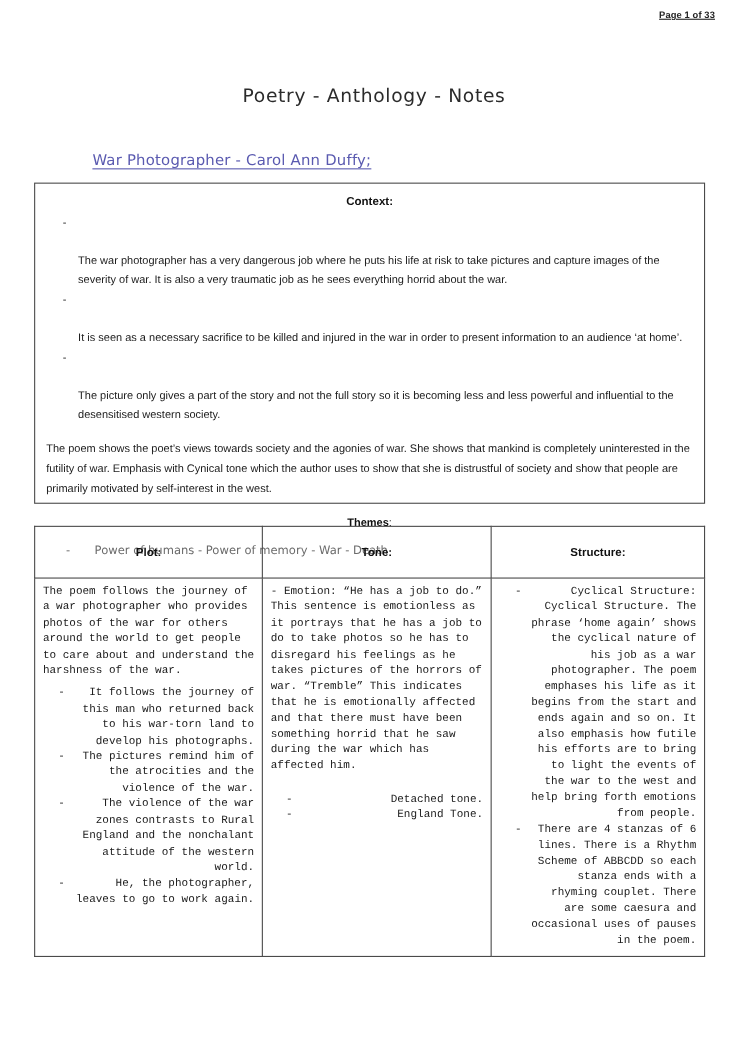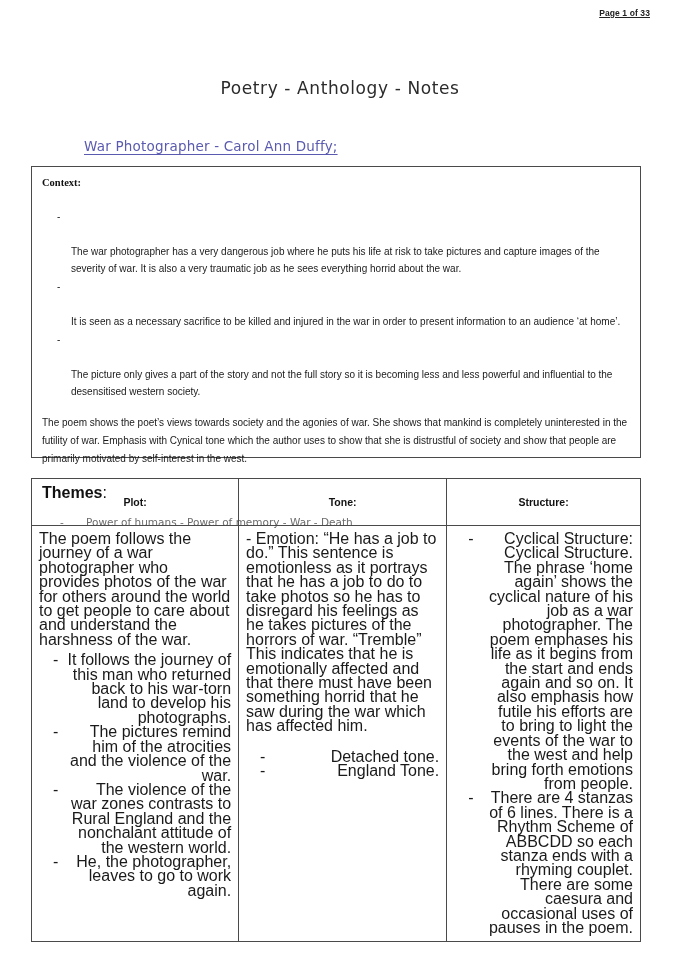--- a/index.html
+++ b/index.html
@@ -61,26 +61,25 @@
     position: absolute;
     top: 166px;
     left: 31px;
     width: 610px;
     height: 292px;
     border: 1.2px solid #4a4a4a;
     box-sizing: border-box;
     padding: 8px 10px 0 10px;
   }
   .context-title {
-    text-align: left;
+    text-align: center;
     font-size: 10.5px;
     font-weight: bold;
     color: #111;
-    margin: 2px 0 20px 0;
-    font-family: Liberation Serif, serif;
+    margin: 2px 0 5px 0;
   }
   .bullet-list {
     margin: 0;
     padding: 0;
     list-style: none;
   }
   .bullet-item {
     display: flex;
     font-size: 10px;
     line-height: 17px;
@@ -98,24 +97,25 @@
     padding-right: 8px;
     margin-top: 35px;
   }
   .context-para {
     font-size: 10px;
     line-height: 18px;
     margin: 14px 0 0 0;
     color: #1a1a1a;
   }
   .themes-label {
-    font-size: 16px;
+    font-size: 10px;
     font-weight: bold;
     margin: 16px 0 0 0;
     color: #111;
+    text-align: center;
   }
   .themes-label .colon { font-weight: normal; }
   .themes-row {
     display: flex;
     margin-top: 14px;
     font-family: "DejaVu Sans", sans-serif;
     font-size: 10.5px;
     color: #6b6b6b;
   }
   .themes-dash {
@@ -145,23 +145,24 @@
     vertical-align: middle;
     font-size: 10.5px;
     font-weight: bold;
     color: #111;
   }
   .col-plot { width: 203px; }
   .col-tone { width: 204px; }
   .col-structure { width: 190px; }
   .notes-table td {
     padding: 6px 7px 6px 7px;
-    font-size: 16px;
+    font-size: 10px;
     line-height: 14.4px;
     color: #1a1a1a;
+    font-family: Liberation Mono, monospace;
   }
   .cell-para {
     margin: 0 0 6px 0;
   }
   .cell-list {
     margin: 0;
     padding: 0;
     list-style: none;
   }
   .cell-item {

